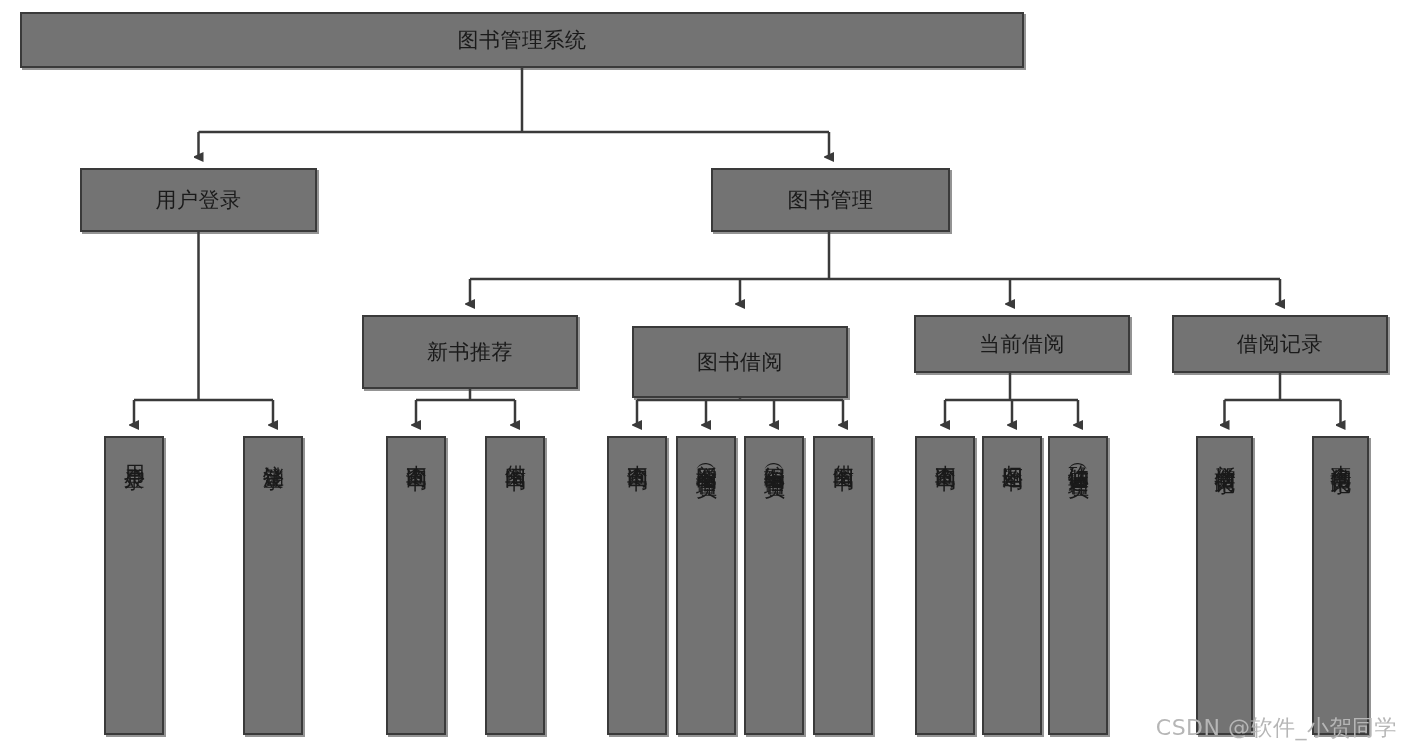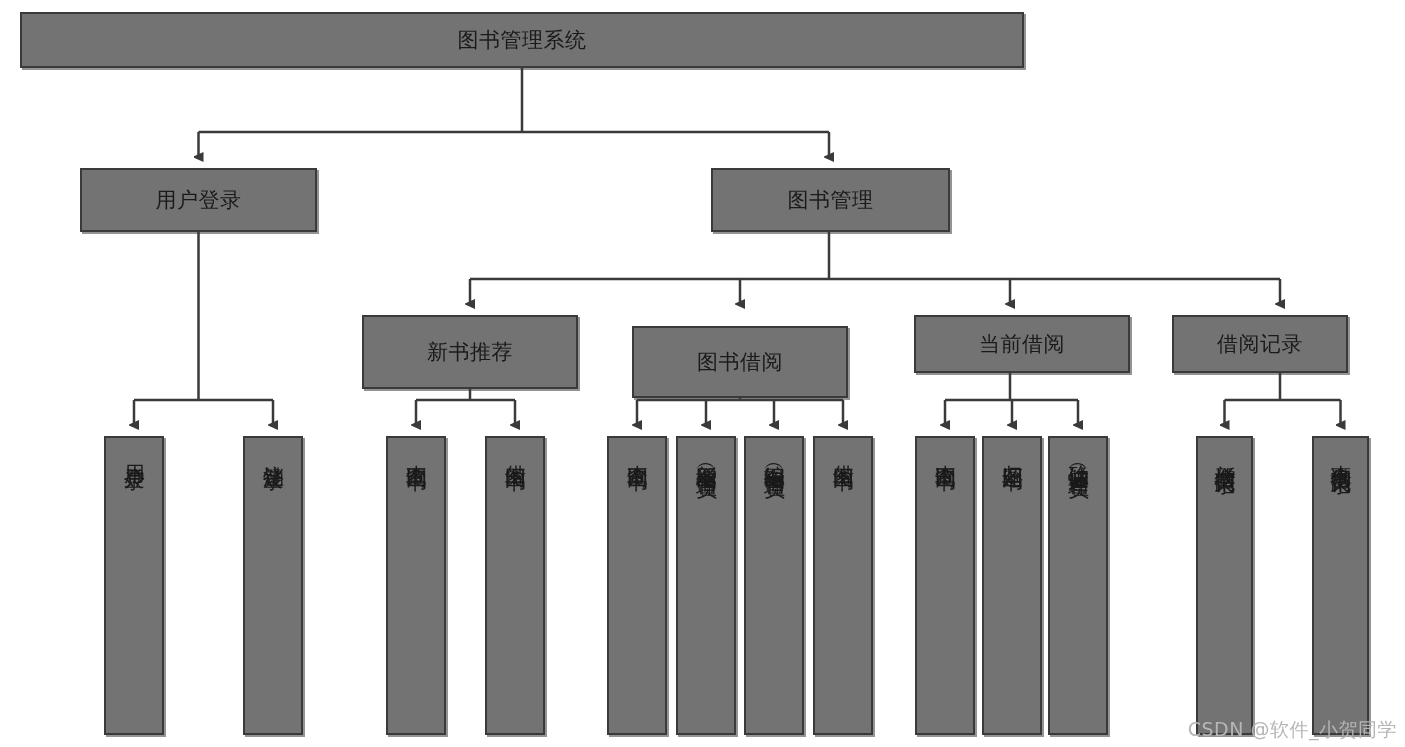--- a/index.html
+++ b/index.html
@@ -38,21 +38,21 @@
     text-orientation:upright;
     font-size:21px;
     letter-spacing:2px;
     line-height:1;
     white-space:normal;
   }
   #watermark{
     position:absolute;
     right:8px;
     bottom:4px;
-    font-size:19px;
+    font-size:22px;
     color:#b6b6b6;
     letter-spacing:0.5px;
     font-family:"DejaVu Sans","Liberation Sans",sans-serif;
     white-space:nowrap;
   }
 </style>
 </head>
 <body>
 
 <div id="canvas">
@@ -103,21 +103,21 @@
       </div>
       <div class="node shadow" style="left: 362px; top: 315px; width: 216px; height: 74px;">
         <span class="lbl">新书推荐</span>
       </div>
       <div class="node shadow" style="left: 632px; top: 326px; width: 216px; height: 72px;">
         <span class="lbl">图书借阅</span>
       </div>
       <div class="node shadow" style="left: 902px; top: 315px; width: 216px; height: 58px; margin-left: 12px;">
         <span class="lbl">当前借阅</span>
       </div>
-      <div class="node shadow" style="left: 1172px; top: 315px; width: 176px; height: 58px;">
+      <div class="node shadow" style="left: 1172px; top: 315px; width: 216px; height: 58px;">
         <span class="lbl">借阅记录</span>
       </div>
       <div class="node shadow vert" style="left: 104px; top: 436px; width: 60px; height: 299px;">
         <span class="lbl">用户登录</span>
       </div>
       <div class="node shadow vert" style="left: 243px; top: 436px; width: 60px; height: 299px;">
         <span class="lbl">注销登录</span>
       </div>
       <div class="node shadow vert" style="left: 386px; top: 436px; width: 60px; height: 299px;">
         <span class="lbl">查询图书</span>

